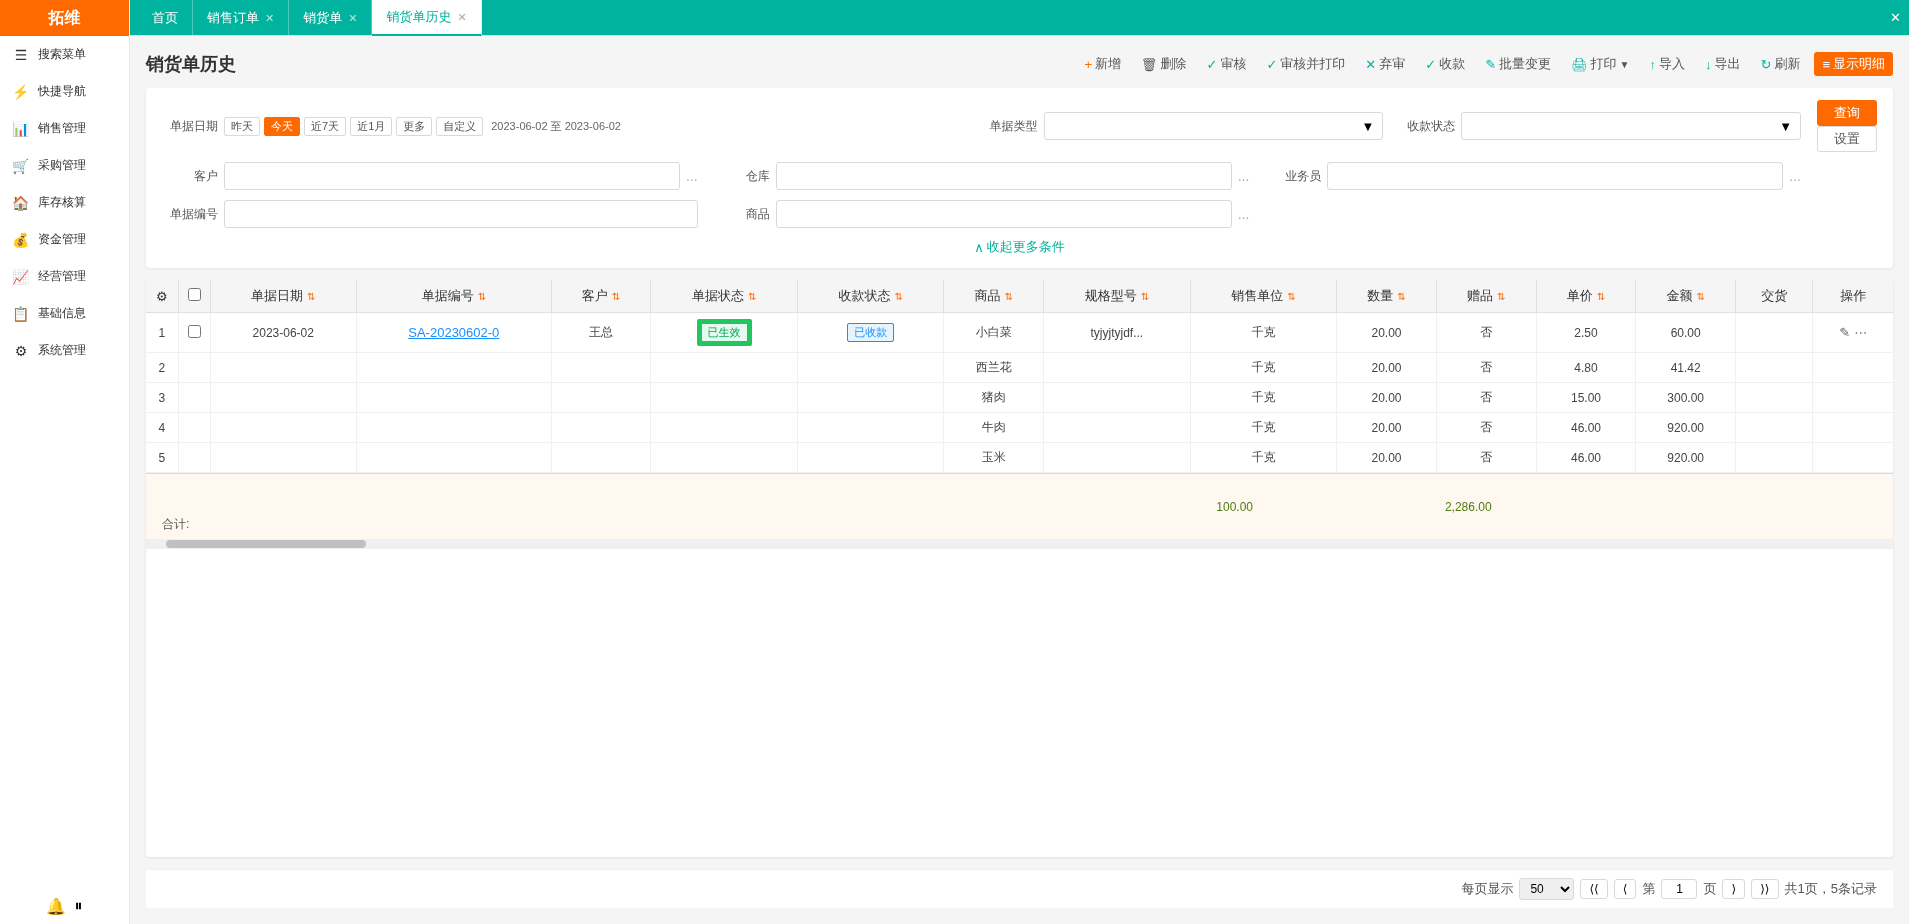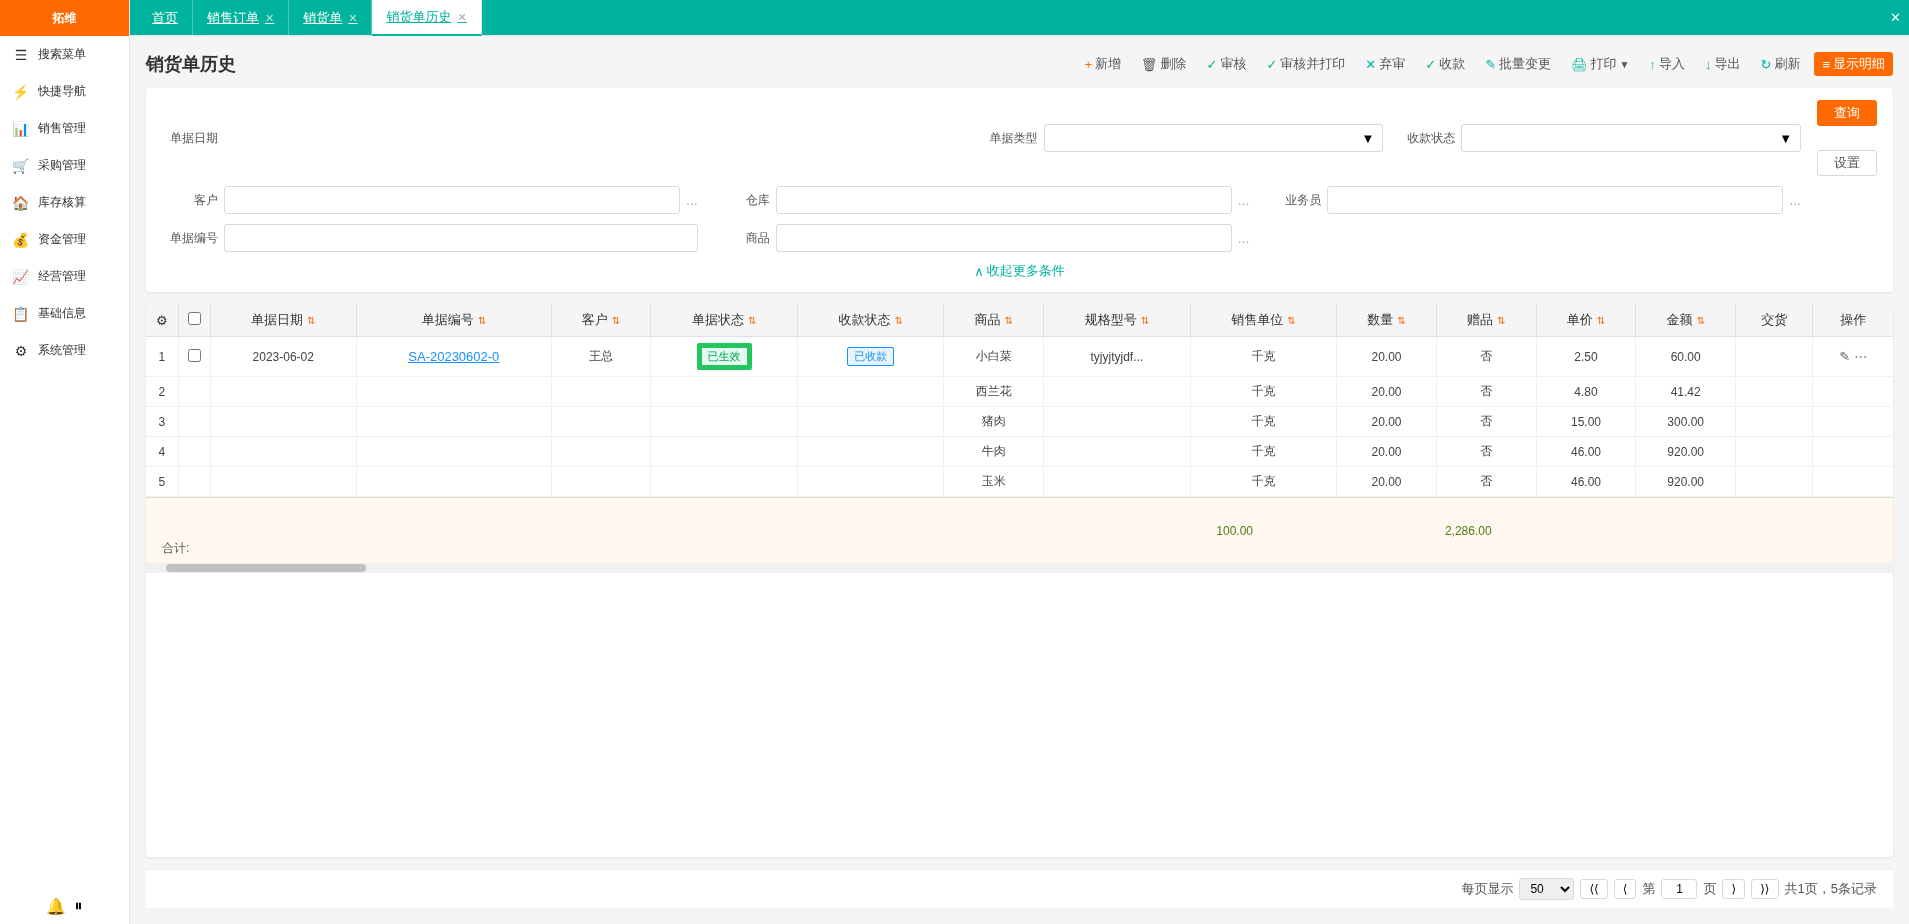--- a/index.html
+++ b/index.html
@@ -1,31 +1,31 @@
 <!DOCTYPE html>
 <html><head>
   <meta charset="utf-8">
   <style>
     * { box-sizing: border-box; margin: 0; padding: 0; font-family: 'Microsoft YaHei', Arial, sans-serif; font-size: 13px; }
     body { display: flex; height: 924px; overflow: hidden; background: #f5f5f5; }
     
     
     .sidebar { width: 130px; background: #fff; border-right: 1px solid #e8e8e8; display: flex; flex-direction: column; min-height: 100vh; }
-    .sidebar-logo { background: #ff6a00; height: 36px; display: flex; align-items: center; justify-content: center; color: #fff; font-size: 12px; font-weight: bold; }
+    .sidebar-logo { background: #ff6a00; height: 36px; display: flex; align-items: center; justify-content: center; color: #fff; font-size: 16px; font-weight: bold; }
     .sidebar-item { display: flex; align-items: center; padding: 10px 12px; cursor: pointer; color: #333; gap: 8px; }
     .sidebar-item .icon { font-size: 14px; width: 18px; text-align: center; }
     .sidebar-item .label { font-size: 12px; }
     .sidebar-bottom { margin-top: auto; padding: 8px; display: flex; gap: 8px; justify-content: center; }
     
     
     .main { flex: 1; display: flex; flex-direction: column; overflow: hidden; }
     
     
     .tabs-bar { background: #fff; border-bottom: 1px solid #e0e0e0; display: flex; align-items: center; height: 36px; padding: 0 8px; }
-    .tab { padding: 0 14px; height: 36px; line-height: 36px; cursor: pointer; color: #555; font-size: 13px; border-right: 1px solid #e8e8e8; display: flex; align-items: center; gap: 6px; text-decoration: underline; }
+    .tab { padding: 0 14px; height: 36px; line-height: 36px; cursor: pointer; color: #555; font-size: 13px; border-right: 1px solid #e8e8e8; display: flex; align-items: center; gap: 6px; }
     .tab.active { background: #e6f7f5; color: #00b39e; border-bottom: 2px solid #00b39e; }
     .tab .close-btn { font-size: 11px; color: #999; cursor: pointer; }
     .tabs-right { margin-left: auto; display: flex; align-items: center; gap: 4px; }
     .tabs-right span { cursor: pointer; color: #666; font-size: 13px; }
     
     
     .content { flex: 1; overflow-y: auto; padding: 16px; background: #f5f5f5; display: flex; flex-direction: column; gap: 12px; }
     
     
     .page-header { display: flex; align-items: center; justify-content: space-between; }
@@ -43,21 +43,21 @@
     .filter-input { border: 1px solid #d9d9d9; border-radius: 3px; padding: 3px 8px; font-size: 12px; flex: 1; height: 28px; }
     .filter-input-select { border: 1px solid #d9d9d9; border-radius: 3px; padding: 3px 8px; font-size: 12px; flex: 1; height: 28px; display: flex; align-items: center; justify-content: space-between; cursor: pointer; }
     .filter-dots { color: #aaa; cursor: pointer; font-size: 14px; }
     .date-btns { display: flex; gap: 4px; flex-wrap: wrap; align-items: center; }
     .date-btn { padding: 1px 6px; border: 1px solid #d9d9d9; border-radius: 2px; font-size: 11px; cursor: pointer; color: #555; background: #fff; }
     .date-btn.active { background: #ff6a00; color: #fff; border-color: #ff6a00; }
     .date-range { font-size: 11px; color: #666; margin-left: 4px; }
     .collapse-btn { display: flex; align-items: center; gap: 3px; color: #00b39e; font-size: 12px; cursor: pointer; justify-content: center; margin-top: 4px; }
     
     
-    .query-btns { display: flex; gap: 24px; flex-direction: column; min-width: 60px; }
+    .query-btns { display: flex; gap: 0; flex-direction: column; min-width: 60px; }
     .btn-query { background: #ff6a00; color: #fff; border: none; padding: 4px 12px; border-radius: 3px; cursor: pointer; font-size: 13px; }
     .btn-setting { background: #fff; color: #555; border: 1px solid #d9d9d9; padding: 3px 10px; border-radius: 3px; cursor: pointer; font-size: 13px; }
     
     
     .table-wrap { background: #fff; border-radius: 4px; box-shadow: 0 1px 3px rgba(0,0,0,0.08); overflow: auto; flex: 1; }
     table { width: 100%; border-collapse: collapse; min-width: 900px; }
     table th { background: #f5f5f5; border-bottom: 1px solid #e0e0e0; border-right: 1px solid #e0e0e0; padding: 7px 8px; text-align: center; color: #333; font-size: 12px; white-space: nowrap; font-weight: 500; }
     table th:last-child { border-right: none; }
     table td { border-bottom: 1px solid #f0f0f0; border-right: 1px solid #f0f0f0; padding: 6px 8px; text-align: center; color: #444; font-size: 12px; }
     table td:last-child { border-right: none; }
@@ -213,20 +213,29 @@
           <span>显示明细</span>
         </button>
       </div>
     </div>
 
     <div class="filter-area">
       <div class="filter-row">
 
         <div class="filter-item" style="flex:2;">
           <span class="filter-label">单据日期</span>
+          <div class="date-btns">
+            <button class="date-btn">昨天</button>
+            <button class="date-btn active" style="background:#ff6a00;color:#fff;border-color:#ff6a00;">今天</button>
+            <button class="date-btn">近7天</button>
+            <button class="date-btn">近1月</button>
+            <button class="date-btn">更多</button>
+            <button class="date-btn">自定义</button>
+            <span class="date-range">2023-06-02 至 2023-06-02</span>
+          </div>
         </div>
 
         <div class="filter-item">
           <span class="filter-label">单据类型</span>
           <div class="filter-input-select" style="flex:1;">
             <span></span>
               <span>▼</span>
           </div>
         </div>
 

